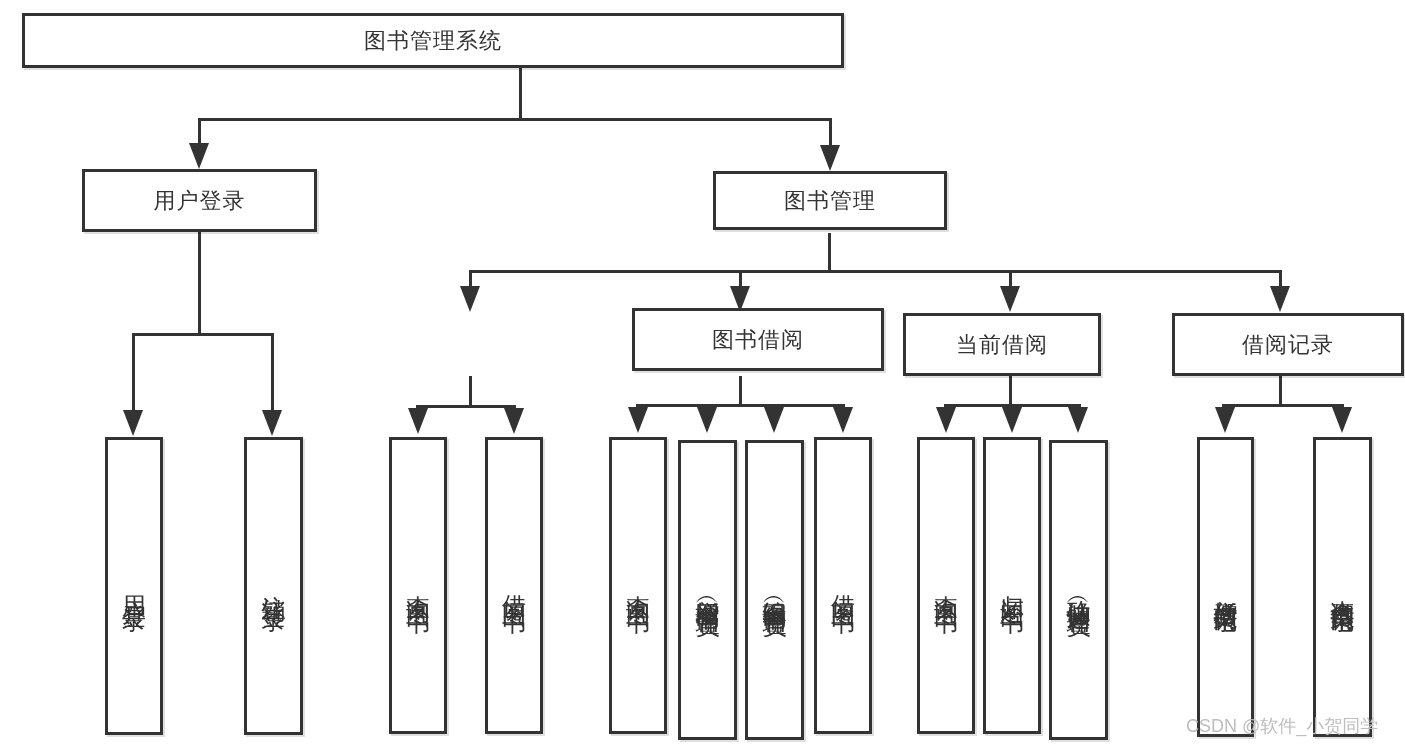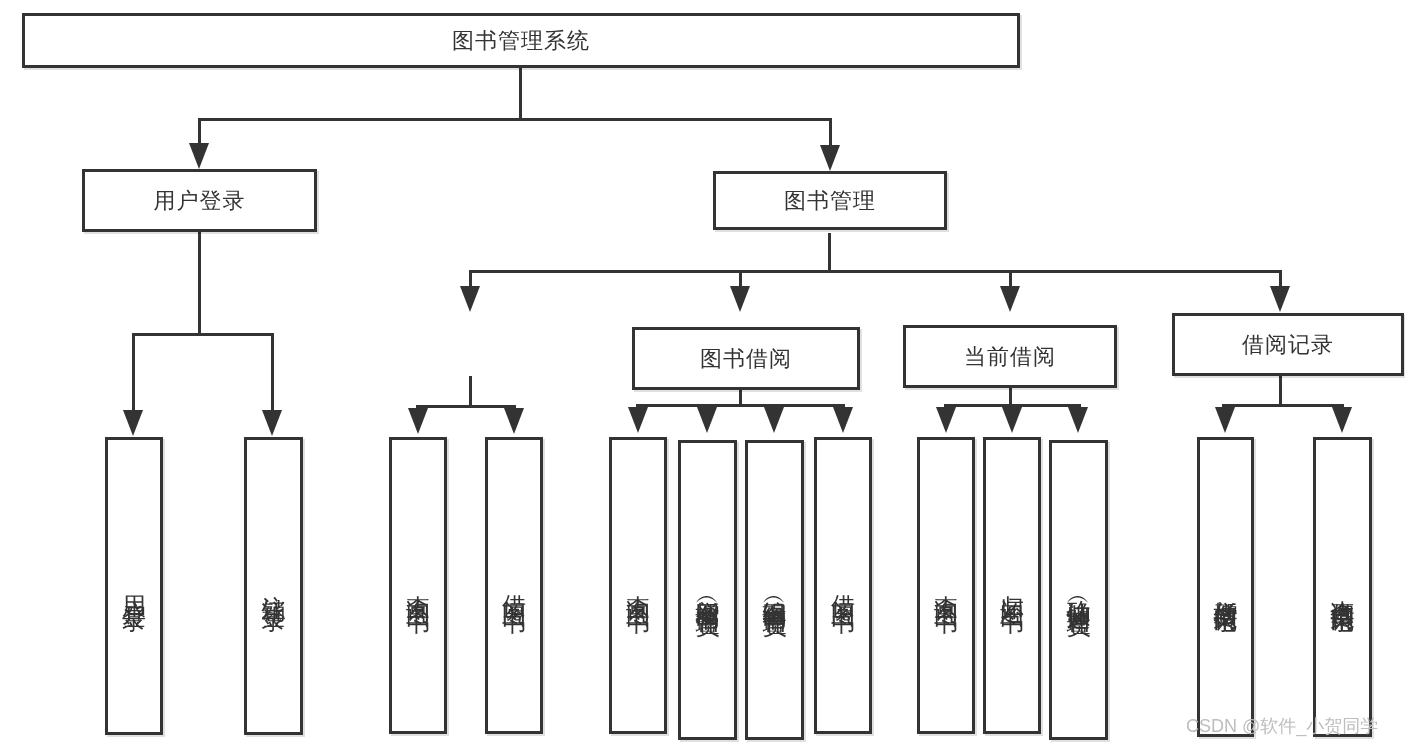--- a/index.html
+++ b/index.html
@@ -117,27 +117,27 @@
   <div class="hline" style="left:944px;top:404px;width:137px"></div>
   <div class="arrow" style="left:936px;top:407px"></div>
   <div class="arrow" style="left:1002px;top:407px"></div>
   <div class="arrow" style="left:1068px;top:407px"></div>
 
   <div class="vline" style="left:1279px;top:376px;height:30px"></div>
   <div class="hline" style="left:1222px;top:404px;width:122px"></div>
   <div class="arrow" style="left:1215px;top:407px"></div>
   <div class="arrow" style="left:1332px;top:407px"></div>
 
-  <div class="box hbox" style="left:22px;top:13px;width:998px;height:55px">图书管理系统</div>
+  <div class="box hbox" style="left:22px;top:13px;width:822px;height:55px">图书管理系统</div>
 
   <div class="box hbox" style="left:82px;top:169px;width:235px;height:63px">用户登录</div>
   <div class="box hbox" style="left:713px;top:171px;width:234px;height:59px">图书管理</div>
 
-  <div class="box hbox" style="left:632px;top:327px;width:228px;height:63px">图书借阅</div>
-  <div class="box hbox" style="left:903px;top:325px;width:214px;height:63px">当前借阅</div>
+  <div class="box hbox" style="left:632px;top:308px;width:252px;height:63px">图书借阅</div>
+  <div class="box hbox" style="left:903px;top:313px;width:198px;height:63px">当前借阅</div>
   <div class="box hbox" style="left:1172px;top:313px;width:232px;height:63px">借阅记录</div>
 
   <div class="box vbox" style="left:105px;top:437px;width:58px;height:298px">用户登录</div>
   <div class="box vbox" style="left:244px;top:437px;width:59px;height:298px">注销登录</div>
 
   <div class="box vbox" style="left:389px;top:437px;width:58px;height:297px">查询图书</div>
   <div class="box vbox" style="left:485px;top:437px;width:58px;height:297px">借阅图书</div>
 
   <div class="box vbox" style="left:609px;top:437px;width:58px;height:297px">查询图书</div>
   <div class="box vbox long" style="left:678px;top:440px;width:59px;height:300px">新增图书（管理员）</div>

